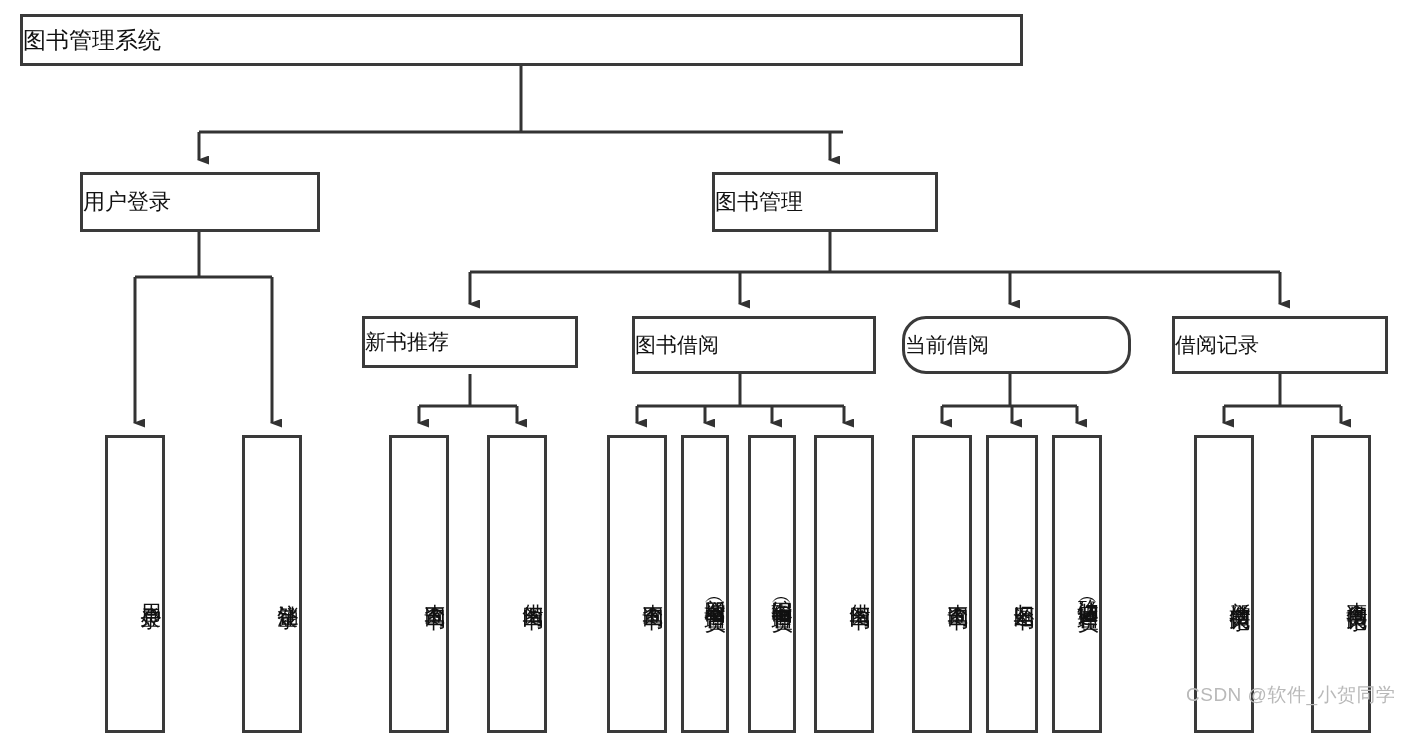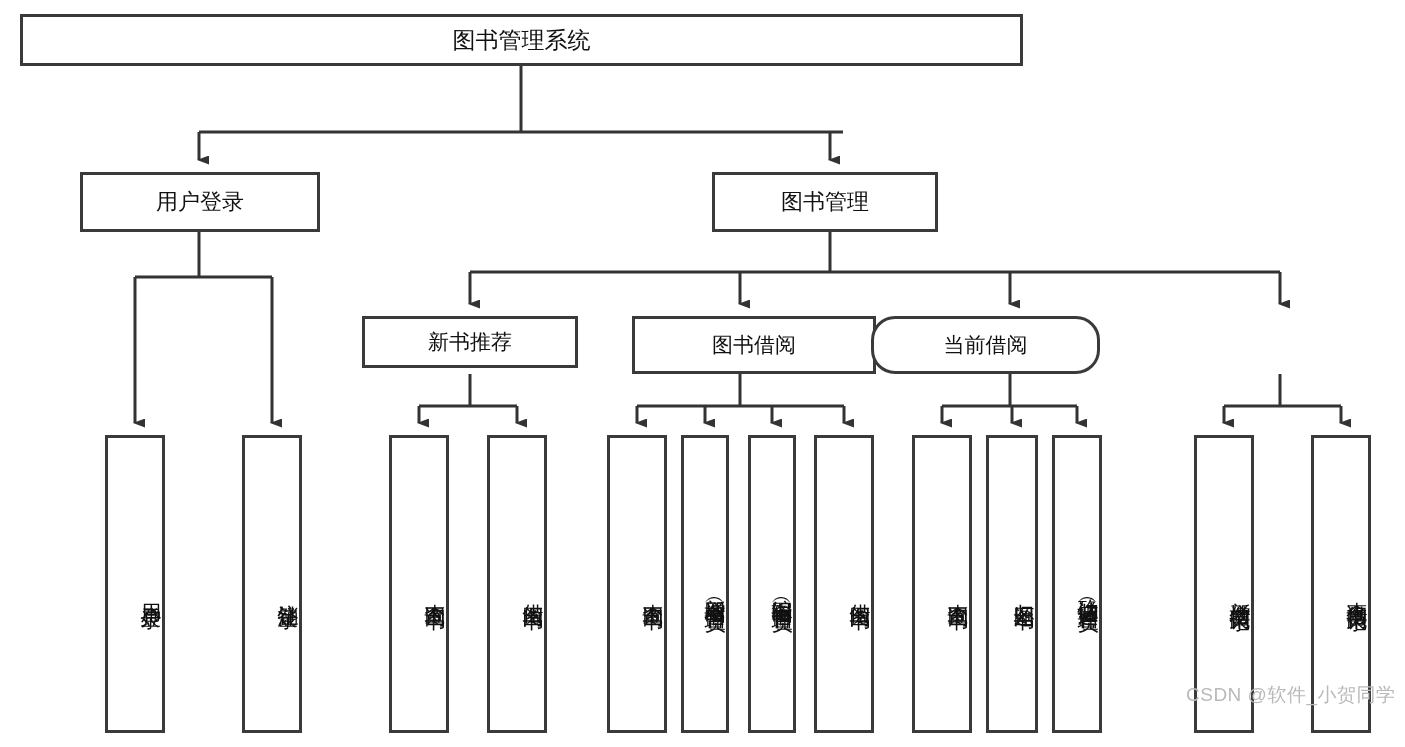--- a/index.html
+++ b/index.html
@@ -25,21 +25,20 @@
     width: 1405px;
     height: 747px;
   }
   .node-box {
     position: absolute;
     box-sizing: border-box;
     border: 3px solid #3a3a3a;
     background: #ffffff;
     display: flex;
     align-items: center;
-    justify-content: center;
     color: #111111;
   }
   .node-box.root {
     font-size: 23px;
   }
   .node-box.lvl2 {
     font-size: 22px;
   }
   .node-box.lvl3 {
     font-size: 21px;
@@ -132,22 +131,25 @@
   <div class="node-box lvl2" style="left:712px; top:172px; width:226px; height:60px;">
     <span class="node-label">图书管理</span>
   </div>
 
   <div class="node-box lvl3" style="left:362px; top:316px; width:216px; height:52px;">
     <span class="node-label">新书推荐</span>
   </div>
   <div class="node-box lvl3" style="left:632px; top:316px; width:244px; height:58px;">
     <span class="node-label">图书借阅</span>
   </div>
-  <div class="node-box lvl3" style="left:871px; top:316px; width:229px; height:58px;border-radius:24px;">
+  <div class="node-box lvl3" style="left:902px; top:316px; width:229px; height:58px;border-radius:24px;">
     <span class="node-label">当前借阅</span>
+  </div>
+  <div class="node-box lvl3" style="left:1172px; top:316px; width:216px; height:58px;">
+    <span class="node-label">借阅记录</span>
   </div>
 
   <div class="node-box leaf" style="left:105px; top:435px; width:60px; height:298px;">
     <span class="node-label">用户登录</span>
   </div>
   <div class="node-box leaf" style="left:242px; top:435px; width:60px; height:298px;">
     <span class="node-label">注销登录</span>
   </div>
   <div class="node-box leaf" style="left:389px; top:435px; width:60px; height:298px;">
     <span class="node-label">查询图书</span>

